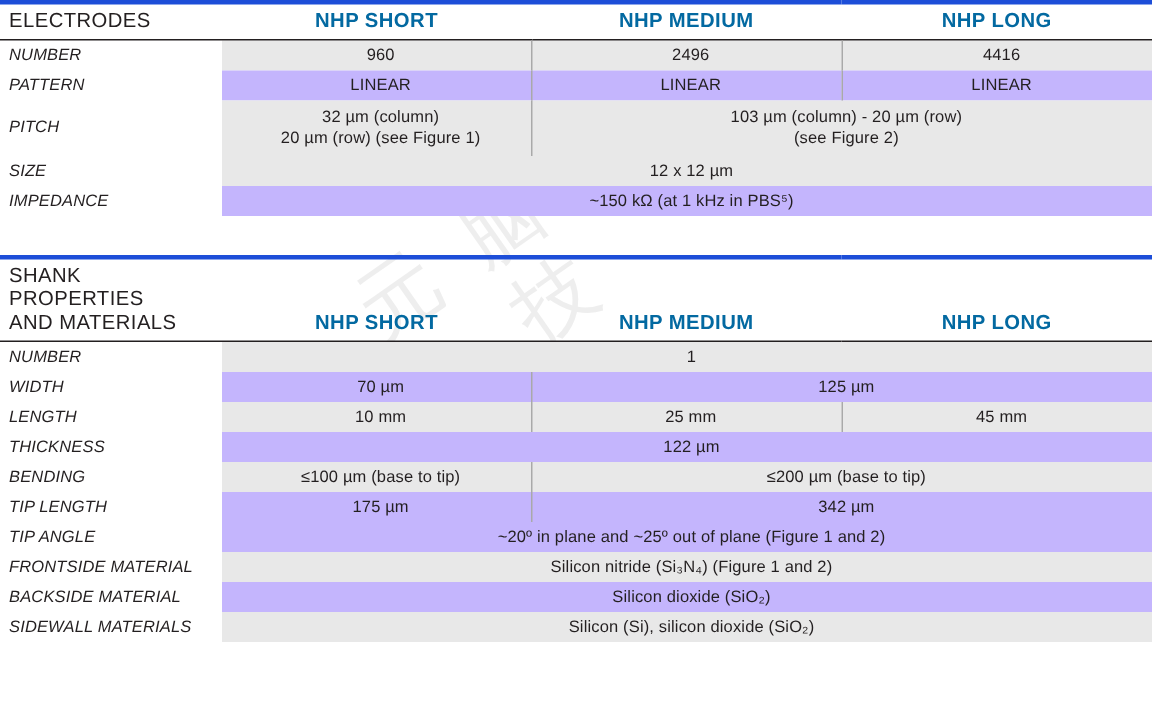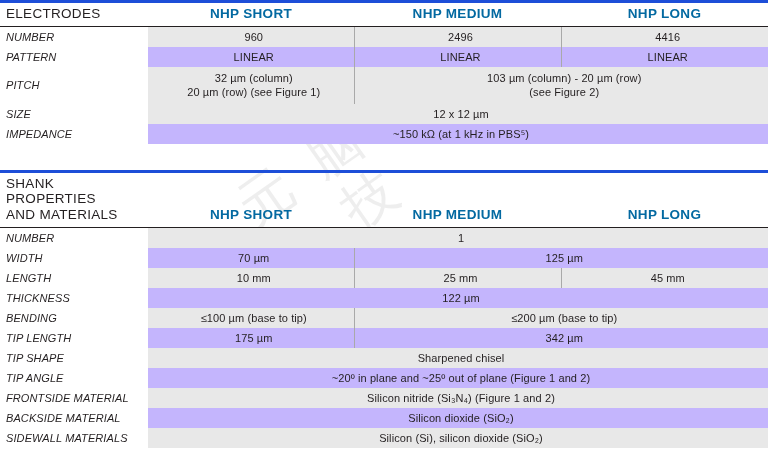--- a/index.html
+++ b/index.html
@@ -187,24 +187,20 @@
         <tr class="shade">
           <td class="lbl">BENDING</td>
           <td class="val sep-r">≤100 µm (base to tip)</td>
           <td class="val sep-l" colspan="2">≤200 µm (base to tip)</td>
         </tr>
         <tr class="plain">
           <td class="lbl">TIP LENGTH</td>
           <td class="val sep-r">175 µm</td>
           <td class="val sep-l" colspan="2">342 µm</td>
         </tr>
-        <tr class="shade">
-          <td class="lbl">TIP SHAPE</td>
-          <td class="val" colspan="3">Sharpened chisel</td>
-        </tr>
         <tr class="plain">
           <td class="lbl">TIP ANGLE</td>
           <td class="val" colspan="3">~20º in plane and ~25º out of plane (Figure 1 and 2)</td>
         </tr>
         <tr class="shade">
           <td class="lbl">FRONTSIDE MATERIAL</td>
           <td class="val" colspan="3">Silicon nitride (Si₃N₄) (Figure 1 and 2)</td>
         </tr>
         <tr class="plain">
           <td class="lbl">BACKSIDE MATERIAL</td>

